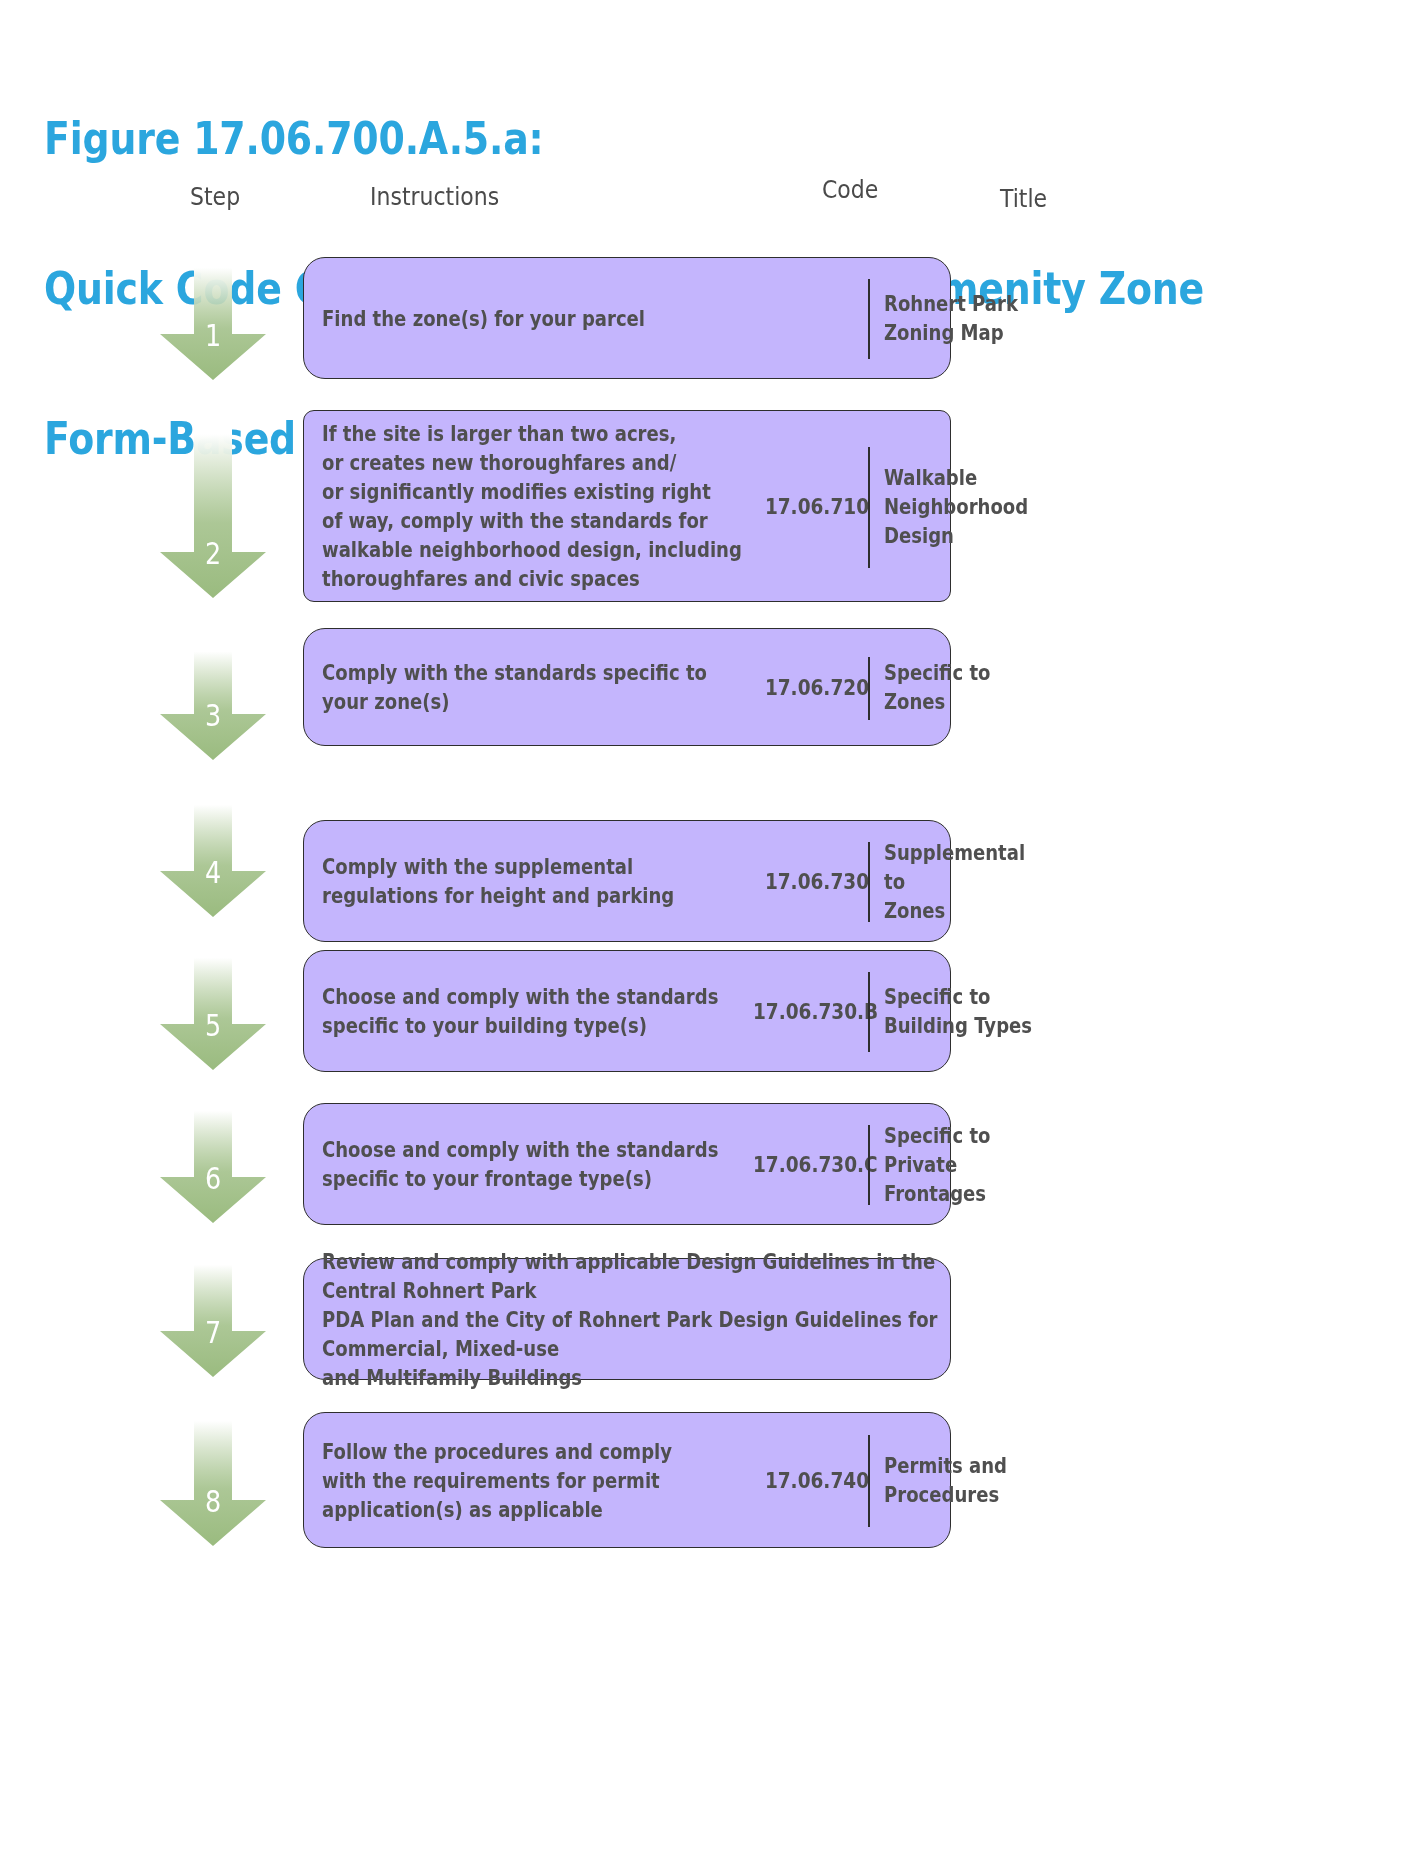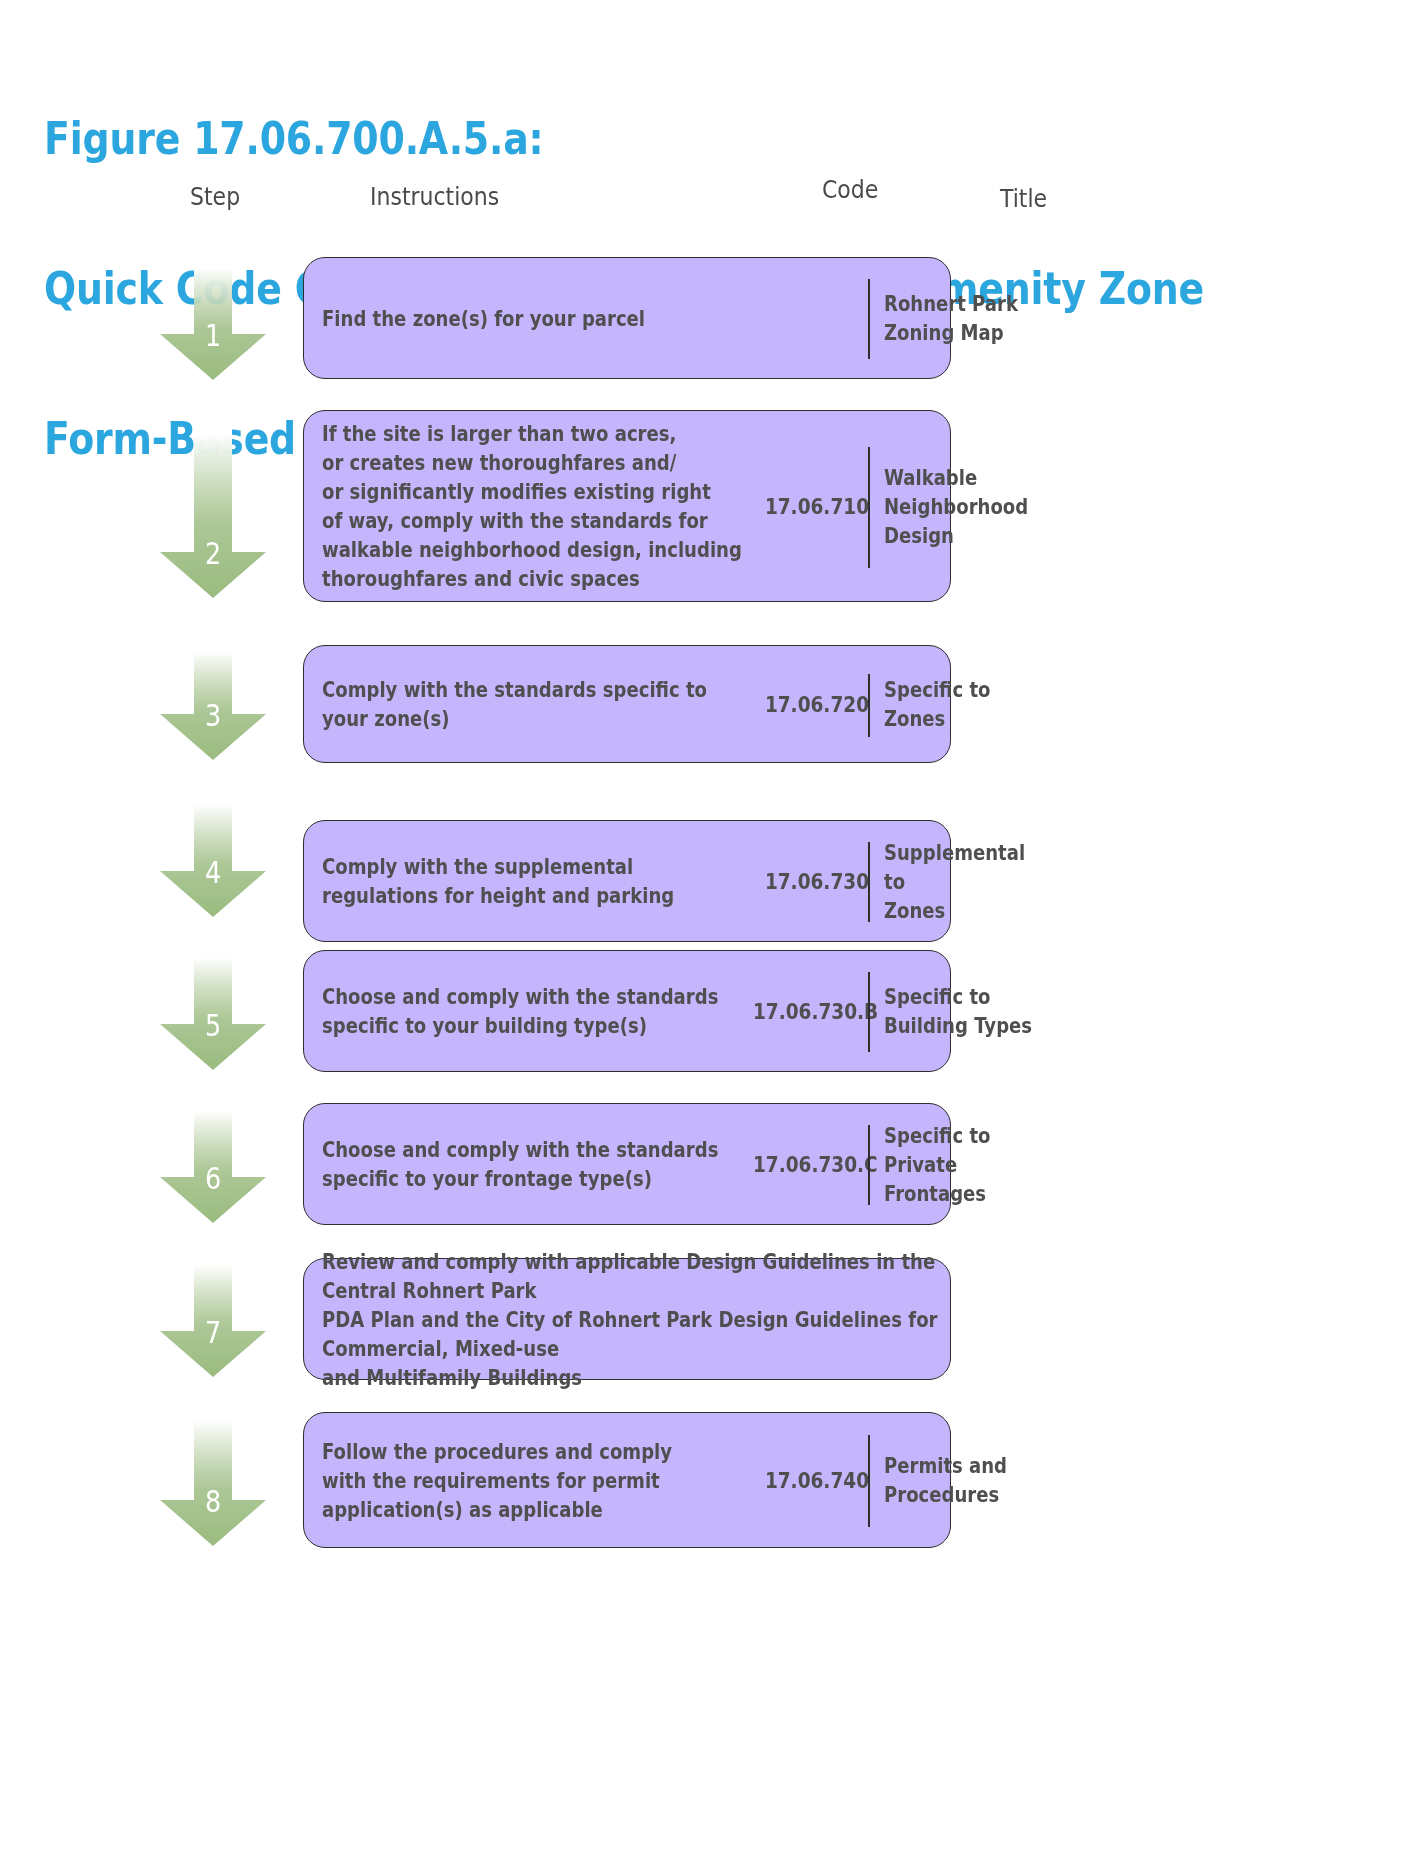--- a/index.html
+++ b/index.html
@@ -211,21 +211,21 @@
           <stop offset="8%" stop-color="#ffffff"></stop>
           <stop offset="58%" stop-color="#9ABB7F" stop-opacity="0.82"></stop>
           <stop offset="100%" stop-color="#9ABB7F"></stop>
         </linearGradient>
       </defs>
       <path d="M 46,0 L 84,0 L 84,132 L 118,132 L 65,178 L 12,132 L 46,132 Z" fill="url(#agrad1)"></path>
     </svg>
         </div>
         <div class="arrow-number" style="top: 116px;">2</div>
       </div>
-      <div class="card" style="top: 410px; height: 192px;">
+      <div class="card" style="top: 410px; height: 192px; border-radius: 11px;">
         <div class="card-inner">
           <div class="instr">If the site is larger than two acres,
 or creates new thoroughfares and/
 or significantly modifies existing right
 of way, comply with the standards for
 walkable neighborhood design, including
 thoroughfares and civic spaces</div>
           <div class="code">17.06.710</div>
           <div class="divider" style="height: 121px; top: 35.5px;"></div>
           <div class="title-cell">Walkable
@@ -244,21 +244,21 @@
           <stop offset="8%" stop-color="#ffffff"></stop>
           <stop offset="58%" stop-color="#9ABB7F" stop-opacity="0.82"></stop>
           <stop offset="100%" stop-color="#9ABB7F"></stop>
         </linearGradient>
       </defs>
       <path d="M 46,0 L 84,0 L 84,72 L 118,72 L 65,118 L 12,72 L 46,72 Z" fill="url(#agrad2)"></path>
     </svg>
         </div>
         <div class="arrow-number" style="top: 56px;">3</div>
       </div>
-      <div class="card" style="top: 645px; height: 118px;">
+      <div class="card" style="top: 628px; height: 118px;">
         <div class="card-inner">
           <div class="instr">Comply with the standards specific to
 your zone(s)</div>
           <div class="code">17.06.720</div>
           <div class="divider" style="height: 63px; top: 27.5px;"></div>
           <div class="title-cell">Specific to Zones</div>
         </div>
       </div>
     </div>
     <div class="step-row" style="top: 0px;">

